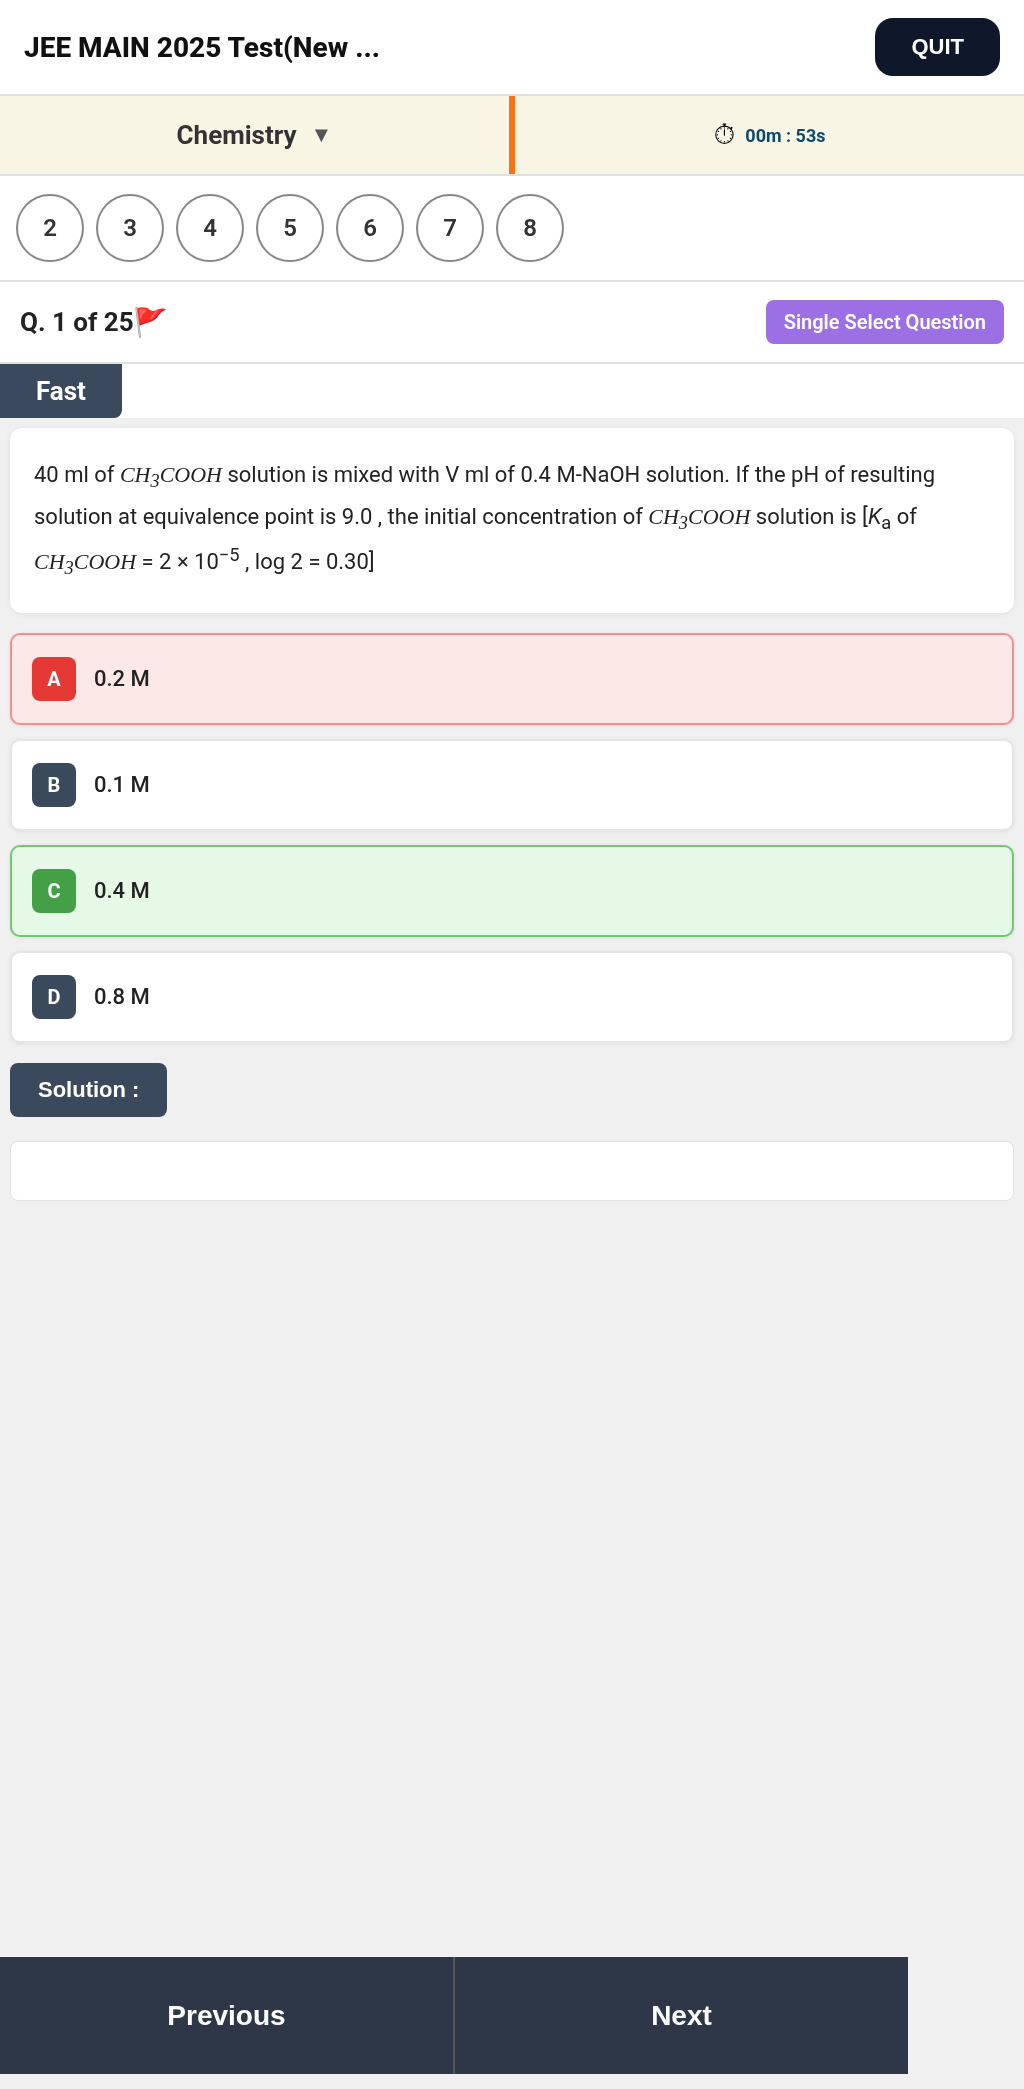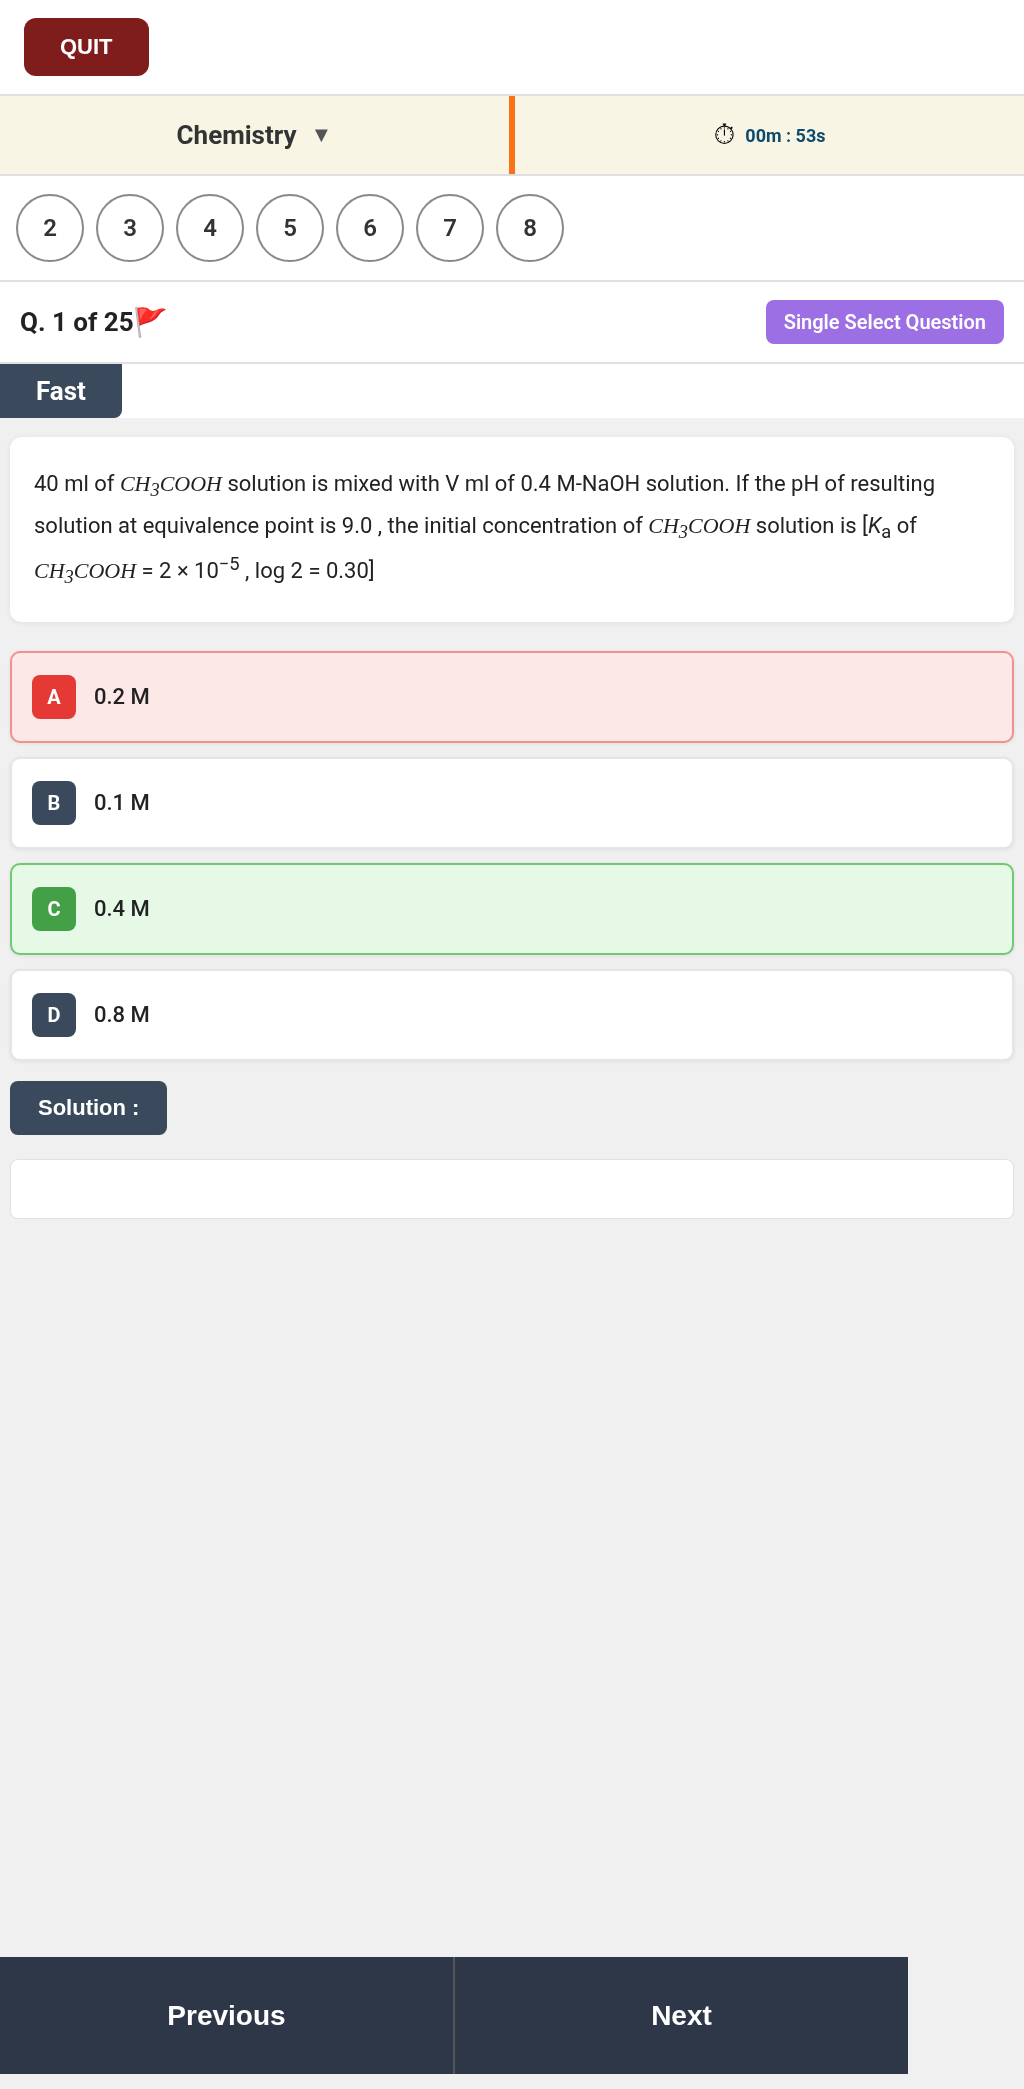--- a/index.html
+++ b/index.html
@@ -18,24 +18,24 @@
       justify-content: space-between;
       padding: 18px 24px;
       border-bottom: 2px solid #e0e0e0;
     }
     .header-title {
       font-size: 28px;
       font-weight: 800;
       color: #111;
     }
     .quit-button {
-      background: #7f1d1d;
+      background: #0f172a;
       color: #fff;
       border: none;
-      border-radius: 12px;
+      border-radius: 18px;
       padding: 16px 36px;
       font-size: 22px;
       font-weight: 700;
       cursor: pointer;
     }
 
     
     .subject-bar {
       display: flex;
       align-items: stretch;
@@ -147,21 +147,21 @@
       font-size: 26px;
       font-weight: 700;
       padding: 12px 36px;
       display: inline-block;
       border-radius: 0 0 8px 0;
     }
 
     
     .question-content {
       background: #fff;
-      margin: 19px 10px;
+      margin: 10px 10px;
       border-radius: 12px;
       padding: 28px 24px;
       box-shadow: 0 1px 6px rgba(0,0,0,0.07);
       font-size: 22px;
       line-height: 1.7;
       color: #222;
     }
 
     
     .options-section {
@@ -259,20 +259,21 @@
 
     
     .bottom-spacer {
       height: 140px;
     }
   </style>
 </head>
 <body>
 
 <div class="header">
+  <span class="header-title">JEE MAIN 2025 Test(New ...</span>
   <button class="quit-button">QUIT</button>
 </div>
 
 <div class="subject-bar">
   <div class="subject-select">
     <span class="subject-label">Chemistry</span>
     <span class="chevron-down">▼</span>
   </div>
   <div class="timer-section">
     <span class="timer-icon">⏱</span>

